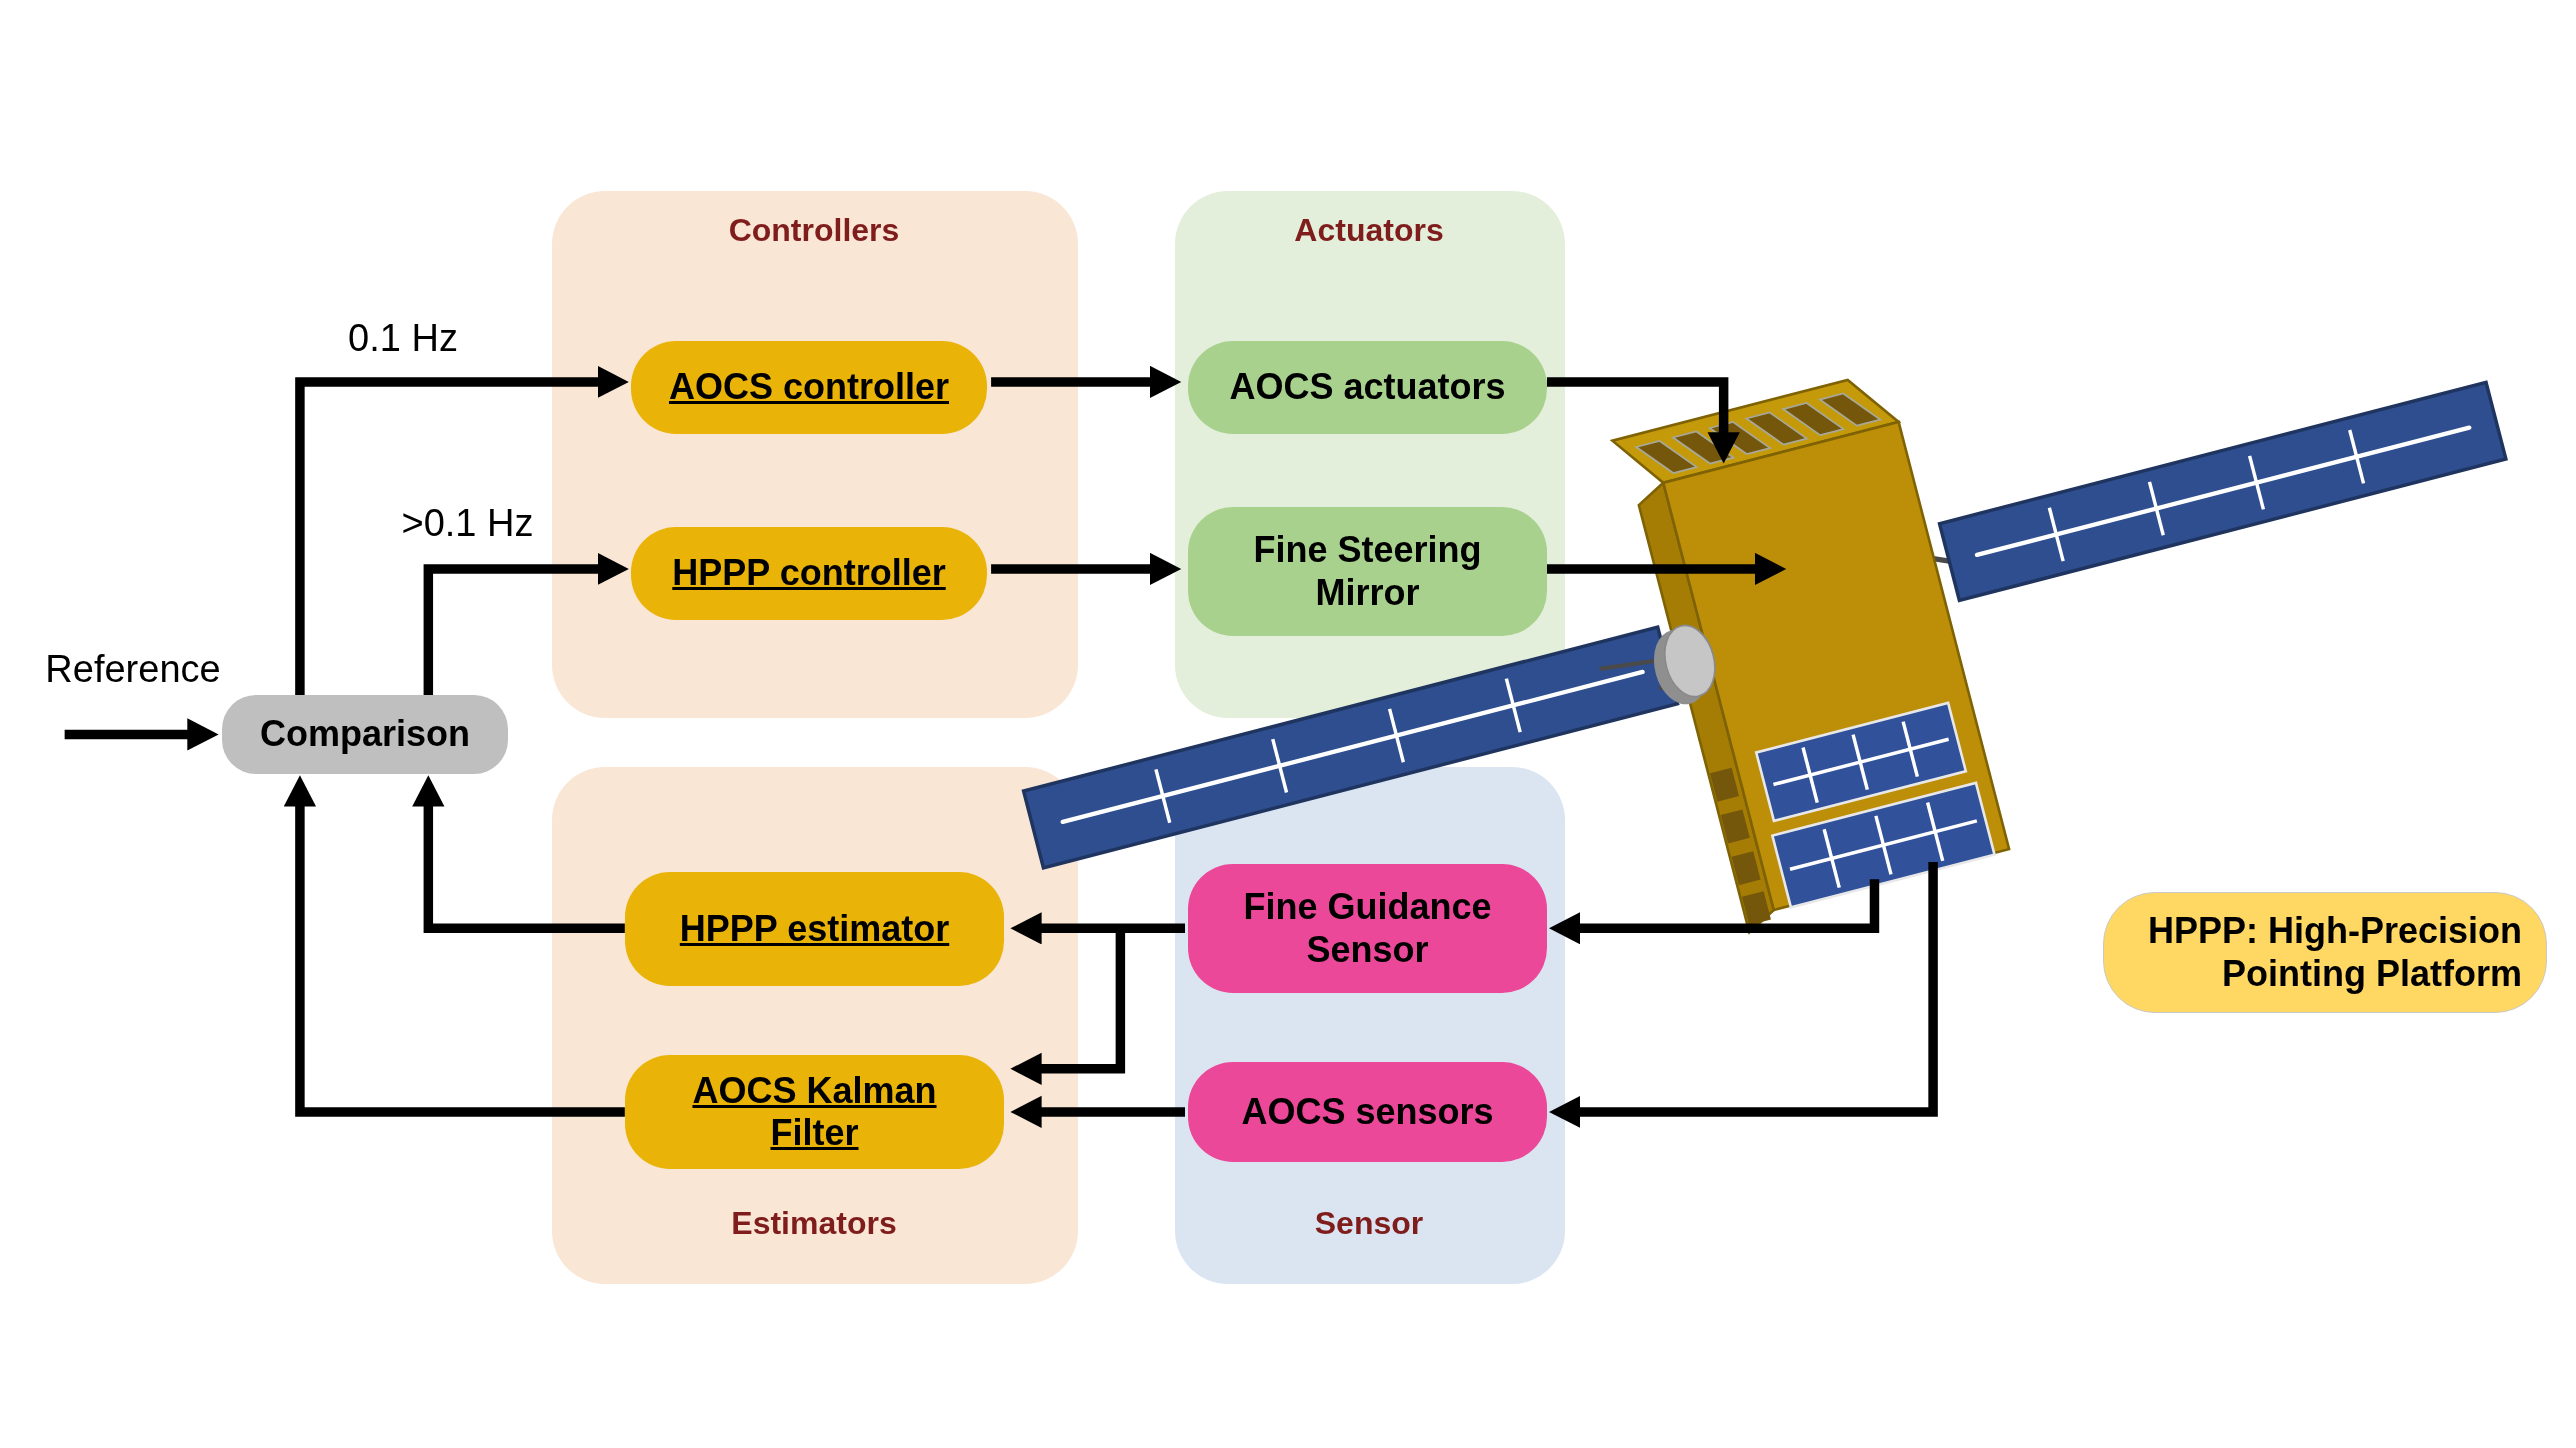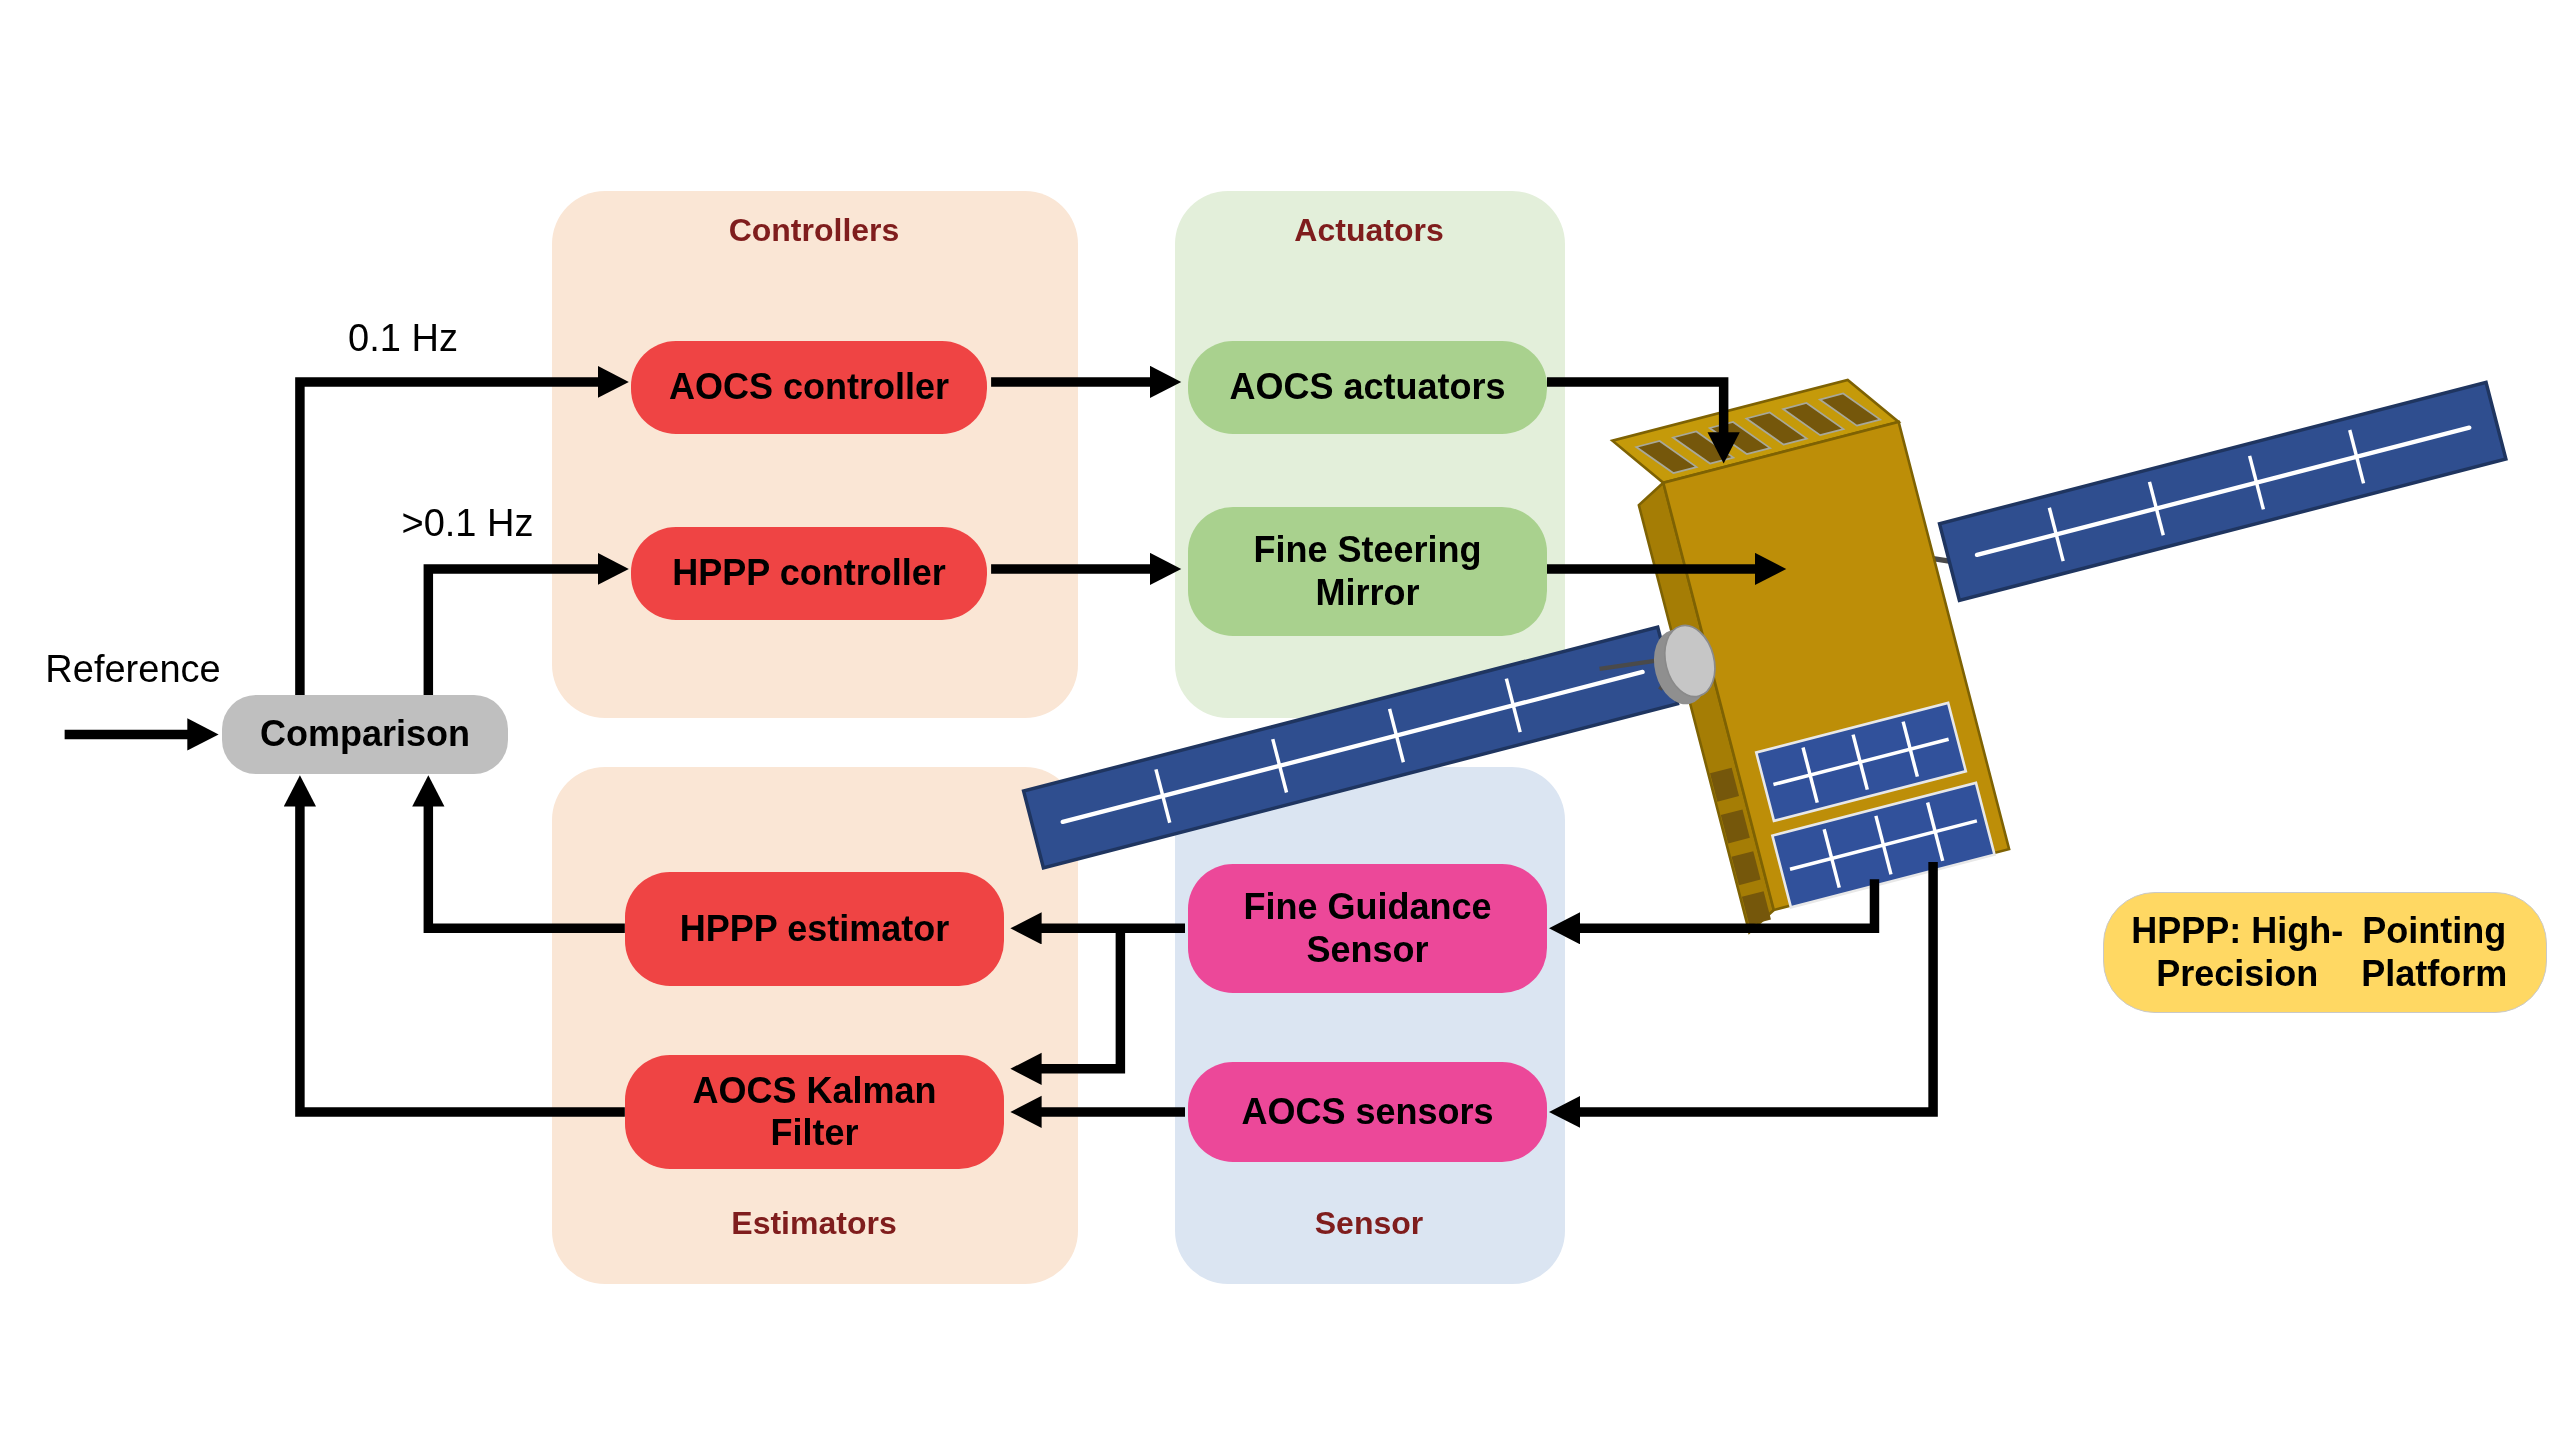--- a/index.html
+++ b/index.html
@@ -12,21 +12,21 @@
   .panel.green{background:#E3EFDA;}
   .panel.blue{background:#DBE5F2;}
   .gtitle{
     position:absolute;font-size:32px;font-weight:700;color:#7f1d1d;
     white-space:nowrap;transform:translateX(-50%);
   }
   .pbox{
     position:absolute;border-radius:45px;display:flex;align-items:center;justify-content:center;
     font-size:36px;font-weight:700;text-align:center;line-height:1.18;padding:0 24px;box-sizing:border-box;
   }
-  .pbox.orange{background:#ef4444;}
+  .pbox.orange{background:#eab308;text-decoration:underline;}
   .pbox.green{background:#A9D18E;}
   .pbox.blue{background:#ec4899;}
   .pbox.gray{background:#BFBFBF;}
   .pbox.yellow{background:#FFD863;border:1.7px solid #C9C9C9;}
   .lbl{
     position:absolute;font-size:38px;font-weight:400;color:#000;text-align:center;white-space:nowrap;
   }
   .legend-line{display:block;}
   svg.layer{position:absolute;left:0;top:0;}
 </style>
@@ -145,19 +145,19 @@
 
   <div class="pbox blue" style="left:1188px;top:864px;width:359px;height:129px;">Fine Guidance Sensor</div>
   <div class="pbox blue" style="left:1188px;top:1062px;width:359px;height:100px;">AOCS sensors</div>
 
   <div class="pbox gray" style="left:222px;top:695px;width:286px;height:79px;border-radius:34px;">Comparison</div>
 
   <div class="lbl" style="left:34px;top:648px;width:198px;">Reference</div>
   <div class="lbl" style="left:334px;top:317px;width:138px;">0.1 Hz</div>
   <div class="lbl" style="left:390px;top:502px;width:155px;">&gt;0.1 Hz</div>
 
-  <div class="pbox yellow" style="left:2103px;top:892px;width:444px;height:121px;border-radius:52px;flex-direction:row;">
+  <div class="pbox yellow" style="left:2103px;top:892px;width:444px;height:121px;border-radius:52px;flex-direction:column;align-items:flex-end;">
     <span class="legend-line">HPPP: High-Precision</span>
     <span class="legend-line">Pointing Platform</span>
   </div>
 
 </div>
 
 
 </body></html>

